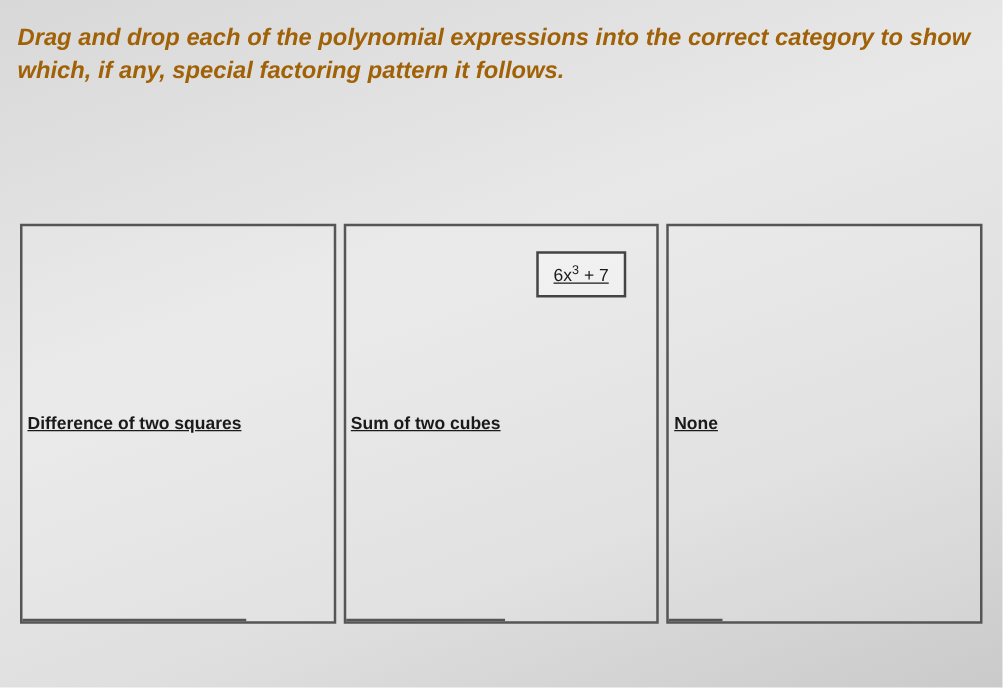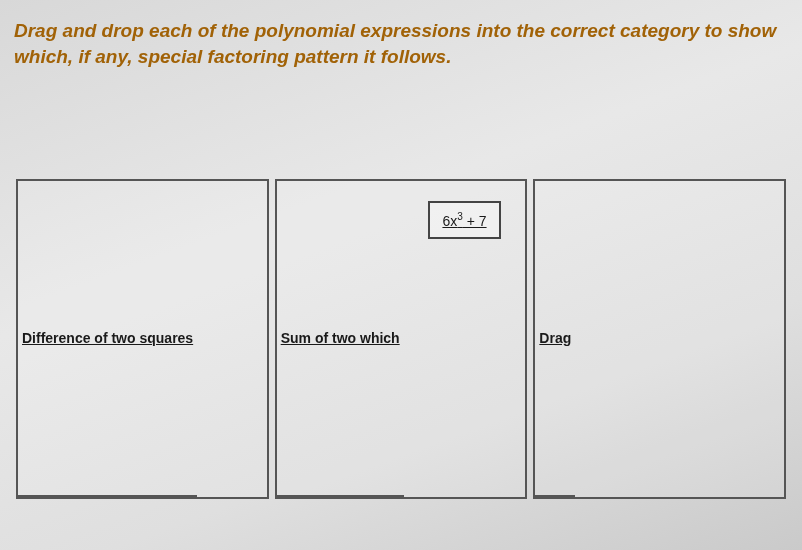--- a/index.html
+++ b/index.html
@@ -79,27 +79,27 @@
 
 <div class="table-wrap">
 
   <div class="column">
     <div class="col-header">Difference of two squares</div>
     <div class="drop-zone">
     </div>
   </div>
 
   <div class="column">
-    <div class="col-header">Sum of two which</div>
+    <div class="col-header">Sum of two cubes</div>
     <div class="drop-zone">
       <div class="tile row-2 tile-shift-right">
         <span><span>6x</span><sup>3</sup><span> + 7</span></span>
       </div>
     </div>
   </div>
 
 
   <div class="column">
-    <div class="col-header">Drag</div>
+    <div class="col-header">None</div>
     <div class="drop-zone"></div>
   </div>
 
 </div>
 
 </body></html>

